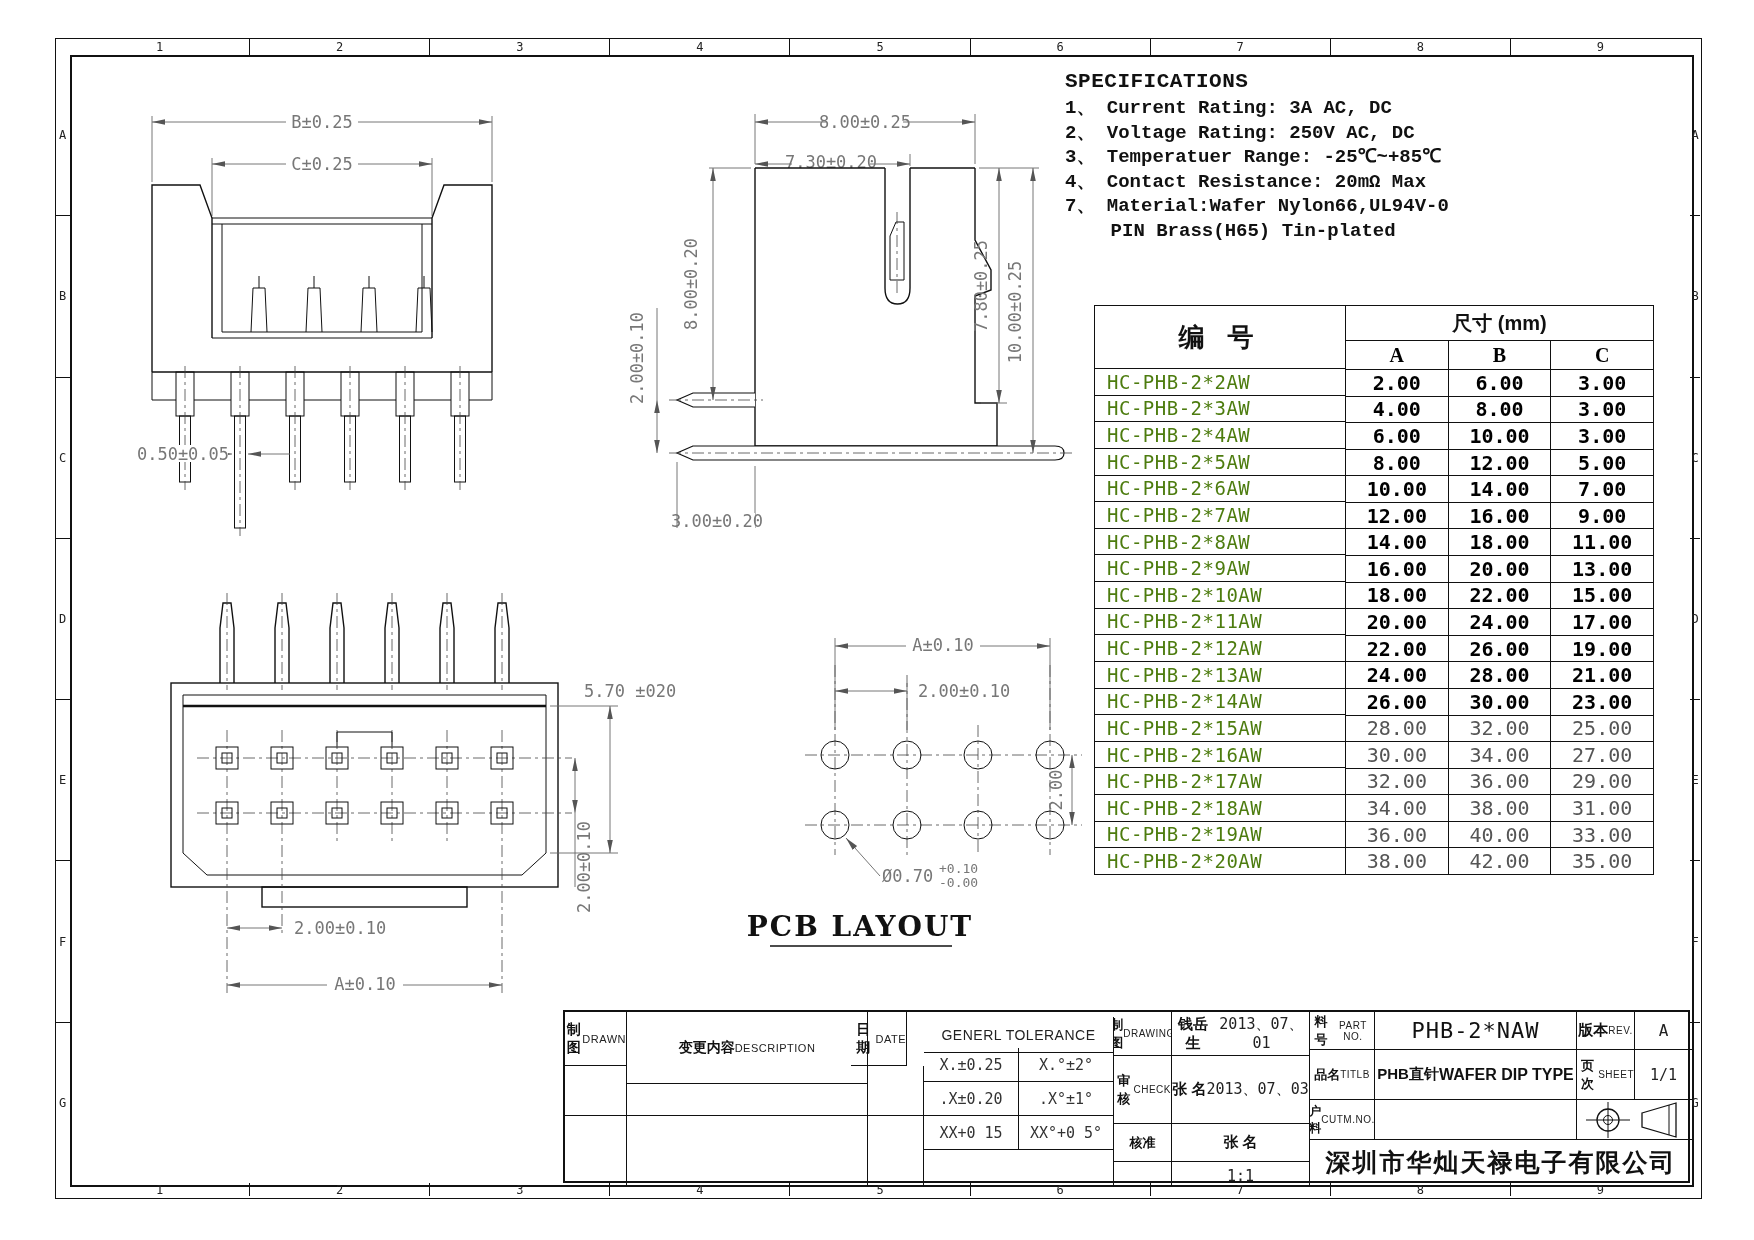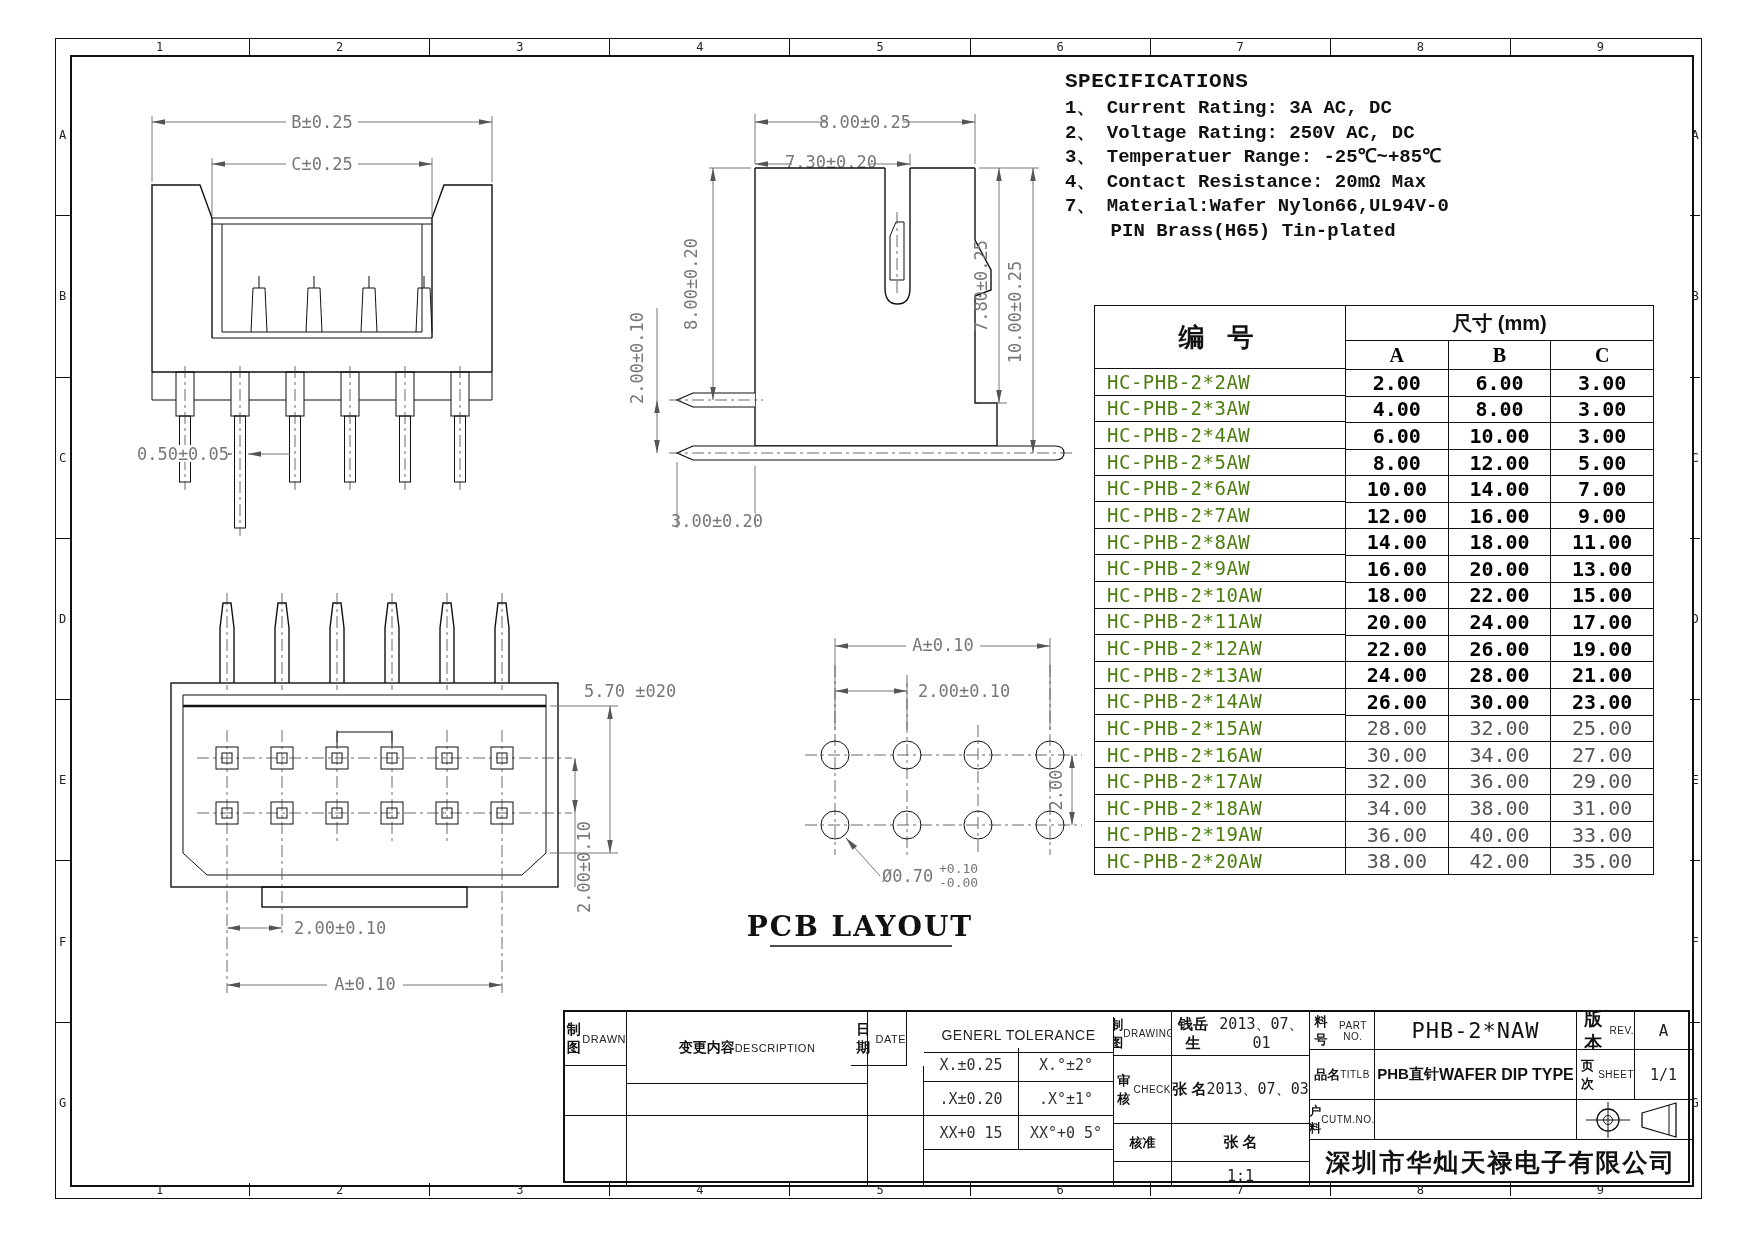--- a/index.html
+++ b/index.html
@@ -582,21 +582,21 @@
     </div>
 
     <div class="c" style="left:745px;top:0;width:65px;height:38px">
       <span class="cn" style="font-size:13px">料号</span>
       <span class="en" style="font-size:10px">PART NO.</span>
     </div>
     <div class="c" style="left:810px;top:0;width:202px;height:38px">
       <span class="partno">PHB-2*NAW</span>
     </div>
     <div class="c" style="left:1012px;top:0;width:58px;height:38px">
-      <span class="cn" style="font-size:18px">版本</span>
+      <span class="cn" style="font-size:15px">版本</span>
       <span class="en" style="font-size:10px">REV.</span>
     </div>
     <div class="c ner" style="left:1070px;top:0;width:57px;height:38px">
       <span class="val" style="font-size:16px">A</span>
     </div>
     <div class="c" style="left:745px;top:38px;width:65px;height:50px">
       <span class="cn" style="font-size:13px">品名</span>
       <span class="en" style="font-size:10px">TITLB</span>
     </div>
     <div class="c" style="left:810px;top:38px;width:202px;height:50px">

